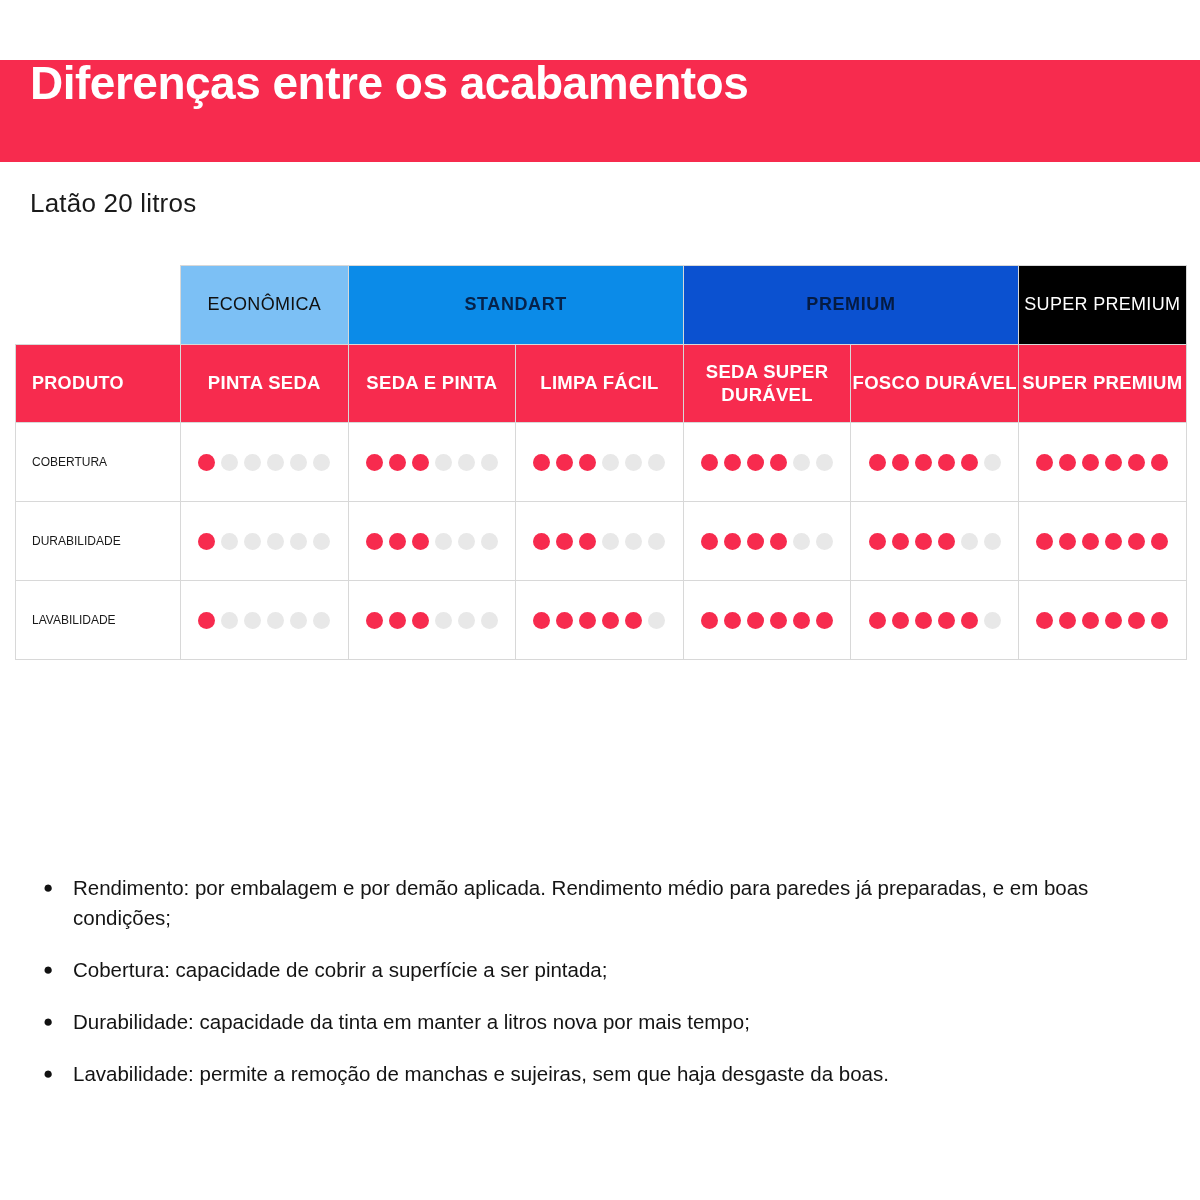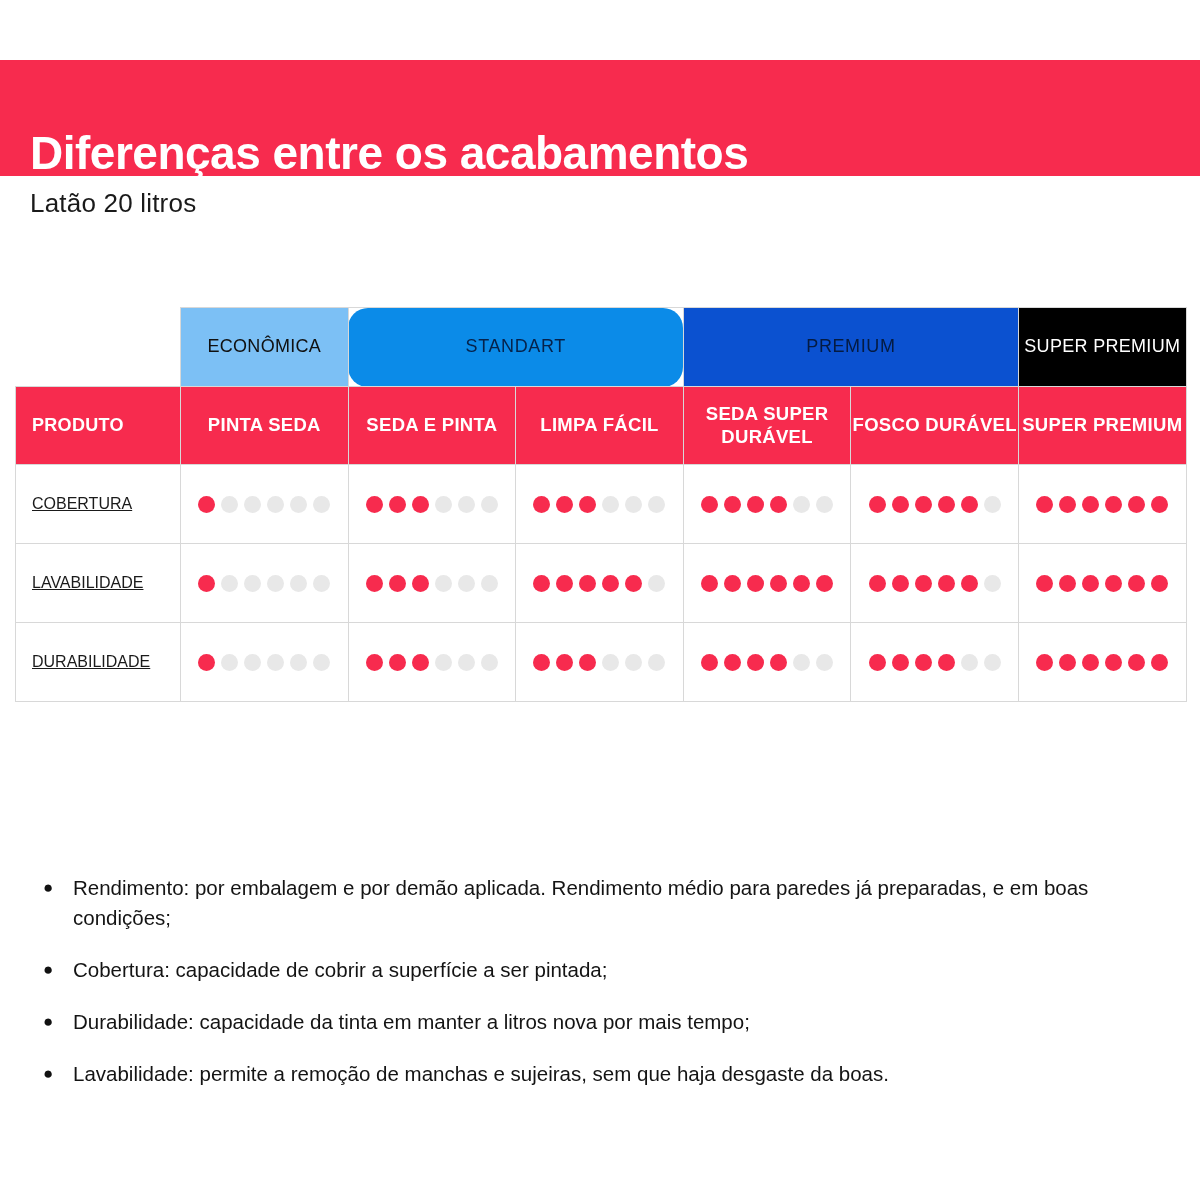--- a/index.html
+++ b/index.html
@@ -14,24 +14,24 @@
     color: #1a1a1a;
     overflow: hidden;
   }
 
   
   .title-banner {
     position: absolute;
     left: 0;
     top: 60px;
     width: 1200px;
-    height: 116px;
+    height: 102px;
     background: #F72B4E;
     display: flex;
-    align-items: flex-end;
+    align-items: flex-start;
   }
   .title-banner h1 {
     margin: 0;
     padding-left: 30px;
     font-size: 46px;
     font-weight: bold;
     color: #ffffff;
     letter-spacing: -0.5px;
     line-height: 1;
   }
@@ -44,21 +44,20 @@
     color: #1a1a1a;
     letter-spacing: 0.2px;
   }
 
   
   .table-wrap {
     position: absolute;
     left: 15px;
     top: 265px;
     width: 1171px;
-    margin-top: 42px;
   }
   table.cmp {
     border-collapse: collapse;
     table-layout: fixed;
     width: 1171px;
   }
   table.cmp col.c-label { width: 165px; }
   table.cmp col.c-prod  { width: 167.6px; }
 
   table.cmp td {
@@ -70,22 +69,22 @@
 
   
   .cat-row td { height: 78px; border: none; }
   .cat-blank { background: #ffffff; border: none !important; }
   .cat-cell {
     font-size: 18px;
     line-height: 1.18;
     padding: 4px 6px;
   }
   .cat-economica { background: #7CC0F5; color: #101010; font-weight: normal; letter-spacing: 0.3px; }
-  .cat-standart  { background: #0B8BE8; color: #06224a; font-weight: normal; letter-spacing: 0.6px; border-radius: 20px; }
-  .cat-premium   { background: #0B51D0; color: #051b42; font-weight: normal; letter-spacing: 0.6px; }
+  .cat-standart  { background: #0B8BE8; color: #06224a; font-weight: bold; letter-spacing: 0.6px; }
+  .cat-premium   { background: #0B51D0; color: #051b42; font-weight: bold; letter-spacing: 0.6px; }
   .cat-superpremium { background: #000000; color: #ffffff; font-weight: normal; letter-spacing: 0.3px; }
 
   
   .prod-row td {
     background: #F72B4E;
     color: #ffffff;
     font-weight: bold;
     font-size: 18.5px;
     height: 77px;
     line-height: 1.2;
@@ -127,22 +126,21 @@
   }
 
   
   .dot-row td {
     background: #ffffff;
     height: 78px;
   }
   .dot-row td.row-label {
     text-align: left;
     padding-left: 16px;
-    font-size: 16px;
-    text-decoration: underline;
+    font-size: 12px;
   }
   .dots {
     display: flex;
     justify-content: center;
     align-items: center;
     gap: 6px;
   }
   .dot {
     width: 17px;
     height: 17px;
@@ -274,131 +272,131 @@
               <span class="dot on" style="background: rgb(247, 43, 78);"></span>
               <span class="dot on" style="background: rgb(247, 43, 78);"></span>
               <span class="dot on" style="background: rgb(247, 43, 78);"></span>
               <span class="dot on" style="background: rgb(247, 43, 78);"></span>
               <span class="dot on" style="background: rgb(247, 43, 78);"></span>
               <span class="dot on" style="background: rgb(247, 43, 78);"></span>
             </div>
           </td>
         </tr>
         <tr class="dot-row">
-          <td class="row-label">LAVABILIDADE</td>
-          <td>
-            <div class="dots">
-              <span class="dot on" style="background: rgb(247, 43, 78);"></span>
-              <span class="dot" style="background: rgb(232, 232, 232);"></span>
-              <span class="dot" style="background: rgb(232, 232, 232);"></span>
-              <span class="dot" style="background: rgb(232, 232, 232);"></span>
-              <span class="dot" style="background: rgb(232, 232, 232);"></span>
-              <span class="dot" style="background: rgb(232, 232, 232);"></span>
-            </div>
-          </td>
-          <td>
-            <div class="dots">
-              <span class="dot on" style="background: rgb(247, 43, 78);"></span>
-              <span class="dot on" style="background: rgb(247, 43, 78);"></span>
-              <span class="dot on" style="background: rgb(247, 43, 78);"></span>
-              <span class="dot" style="background: rgb(232, 232, 232);"></span>
-              <span class="dot" style="background: rgb(232, 232, 232);"></span>
-              <span class="dot" style="background: rgb(232, 232, 232);"></span>
-            </div>
-          </td>
-          <td>
-            <div class="dots">
-              <span class="dot on" style="background: rgb(247, 43, 78);"></span>
-              <span class="dot on" style="background: rgb(247, 43, 78);"></span>
-              <span class="dot on" style="background: rgb(247, 43, 78);"></span>
-              <span class="dot on" style="background: rgb(247, 43, 78);"></span>
-              <span class="dot on" style="background: rgb(247, 43, 78);"></span>
-              <span class="dot" style="background: rgb(232, 232, 232);"></span>
-            </div>
-          </td>
-          <td>
-            <div class="dots">
-              <span class="dot on" style="background: rgb(247, 43, 78);"></span>
-              <span class="dot on" style="background: rgb(247, 43, 78);"></span>
-              <span class="dot on" style="background: rgb(247, 43, 78);"></span>
-              <span class="dot on" style="background: rgb(247, 43, 78);"></span>
-              <span class="dot on" style="background: rgb(247, 43, 78);"></span>
-              <span class="dot on" style="background: rgb(247, 43, 78);"></span>
-            </div>
-          </td>
-          <td>
-            <div class="dots">
-              <span class="dot on" style="background: rgb(247, 43, 78);"></span>
-              <span class="dot on" style="background: rgb(247, 43, 78);"></span>
-              <span class="dot on" style="background: rgb(247, 43, 78);"></span>
-              <span class="dot on" style="background: rgb(247, 43, 78);"></span>
-              <span class="dot on" style="background: rgb(247, 43, 78);"></span>
+          <td class="row-label">DURABILIDADE</td>
+          <td>
+            <div class="dots">
+              <span class="dot on" style="background: rgb(247, 43, 78);"></span>
+              <span class="dot" style="background: rgb(232, 232, 232);"></span>
+              <span class="dot" style="background: rgb(232, 232, 232);"></span>
+              <span class="dot" style="background: rgb(232, 232, 232);"></span>
+              <span class="dot" style="background: rgb(232, 232, 232);"></span>
+              <span class="dot" style="background: rgb(232, 232, 232);"></span>
+            </div>
+          </td>
+          <td>
+            <div class="dots">
+              <span class="dot on" style="background: rgb(247, 43, 78);"></span>
+              <span class="dot on" style="background: rgb(247, 43, 78);"></span>
+              <span class="dot on" style="background: rgb(247, 43, 78);"></span>
+              <span class="dot" style="background: rgb(232, 232, 232);"></span>
+              <span class="dot" style="background: rgb(232, 232, 232);"></span>
+              <span class="dot" style="background: rgb(232, 232, 232);"></span>
+            </div>
+          </td>
+          <td>
+            <div class="dots">
+              <span class="dot on" style="background: rgb(247, 43, 78);"></span>
+              <span class="dot on" style="background: rgb(247, 43, 78);"></span>
+              <span class="dot on" style="background: rgb(247, 43, 78);"></span>
+              <span class="dot" style="background: rgb(232, 232, 232);"></span>
+              <span class="dot" style="background: rgb(232, 232, 232);"></span>
+              <span class="dot" style="background: rgb(232, 232, 232);"></span>
+            </div>
+          </td>
+          <td>
+            <div class="dots">
+              <span class="dot on" style="background: rgb(247, 43, 78);"></span>
+              <span class="dot on" style="background: rgb(247, 43, 78);"></span>
+              <span class="dot on" style="background: rgb(247, 43, 78);"></span>
+              <span class="dot on" style="background: rgb(247, 43, 78);"></span>
+              <span class="dot" style="background: rgb(232, 232, 232);"></span>
+              <span class="dot" style="background: rgb(232, 232, 232);"></span>
+            </div>
+          </td>
+          <td>
+            <div class="dots">
+              <span class="dot on" style="background: rgb(247, 43, 78);"></span>
+              <span class="dot on" style="background: rgb(247, 43, 78);"></span>
+              <span class="dot on" style="background: rgb(247, 43, 78);"></span>
+              <span class="dot on" style="background: rgb(247, 43, 78);"></span>
+              <span class="dot" style="background: rgb(232, 232, 232);"></span>
               <span class="dot" style="background: rgb(232, 232, 232);"></span>
             </div>
           </td>
           <td>
             <div class="dots">
               <span class="dot on" style="background: rgb(247, 43, 78);"></span>
               <span class="dot on" style="background: rgb(247, 43, 78);"></span>
               <span class="dot on" style="background: rgb(247, 43, 78);"></span>
               <span class="dot on" style="background: rgb(247, 43, 78);"></span>
               <span class="dot on" style="background: rgb(247, 43, 78);"></span>
               <span class="dot on" style="background: rgb(247, 43, 78);"></span>
             </div>
           </td>
         </tr>
         <tr class="dot-row">
-          <td class="row-label">DURABILIDADE</td>
-          <td>
-            <div class="dots">
-              <span class="dot on" style="background: rgb(247, 43, 78);"></span>
-              <span class="dot" style="background: rgb(232, 232, 232);"></span>
-              <span class="dot" style="background: rgb(232, 232, 232);"></span>
-              <span class="dot" style="background: rgb(232, 232, 232);"></span>
-              <span class="dot" style="background: rgb(232, 232, 232);"></span>
-              <span class="dot" style="background: rgb(232, 232, 232);"></span>
-            </div>
-          </td>
-          <td>
-            <div class="dots">
-              <span class="dot on" style="background: rgb(247, 43, 78);"></span>
-              <span class="dot on" style="background: rgb(247, 43, 78);"></span>
-              <span class="dot on" style="background: rgb(247, 43, 78);"></span>
-              <span class="dot" style="background: rgb(232, 232, 232);"></span>
-              <span class="dot" style="background: rgb(232, 232, 232);"></span>
-              <span class="dot" style="background: rgb(232, 232, 232);"></span>
-            </div>
-          </td>
-          <td>
-            <div class="dots">
-              <span class="dot on" style="background: rgb(247, 43, 78);"></span>
-              <span class="dot on" style="background: rgb(247, 43, 78);"></span>
-              <span class="dot on" style="background: rgb(247, 43, 78);"></span>
-              <span class="dot" style="background: rgb(232, 232, 232);"></span>
-              <span class="dot" style="background: rgb(232, 232, 232);"></span>
-              <span class="dot" style="background: rgb(232, 232, 232);"></span>
-            </div>
-          </td>
-          <td>
-            <div class="dots">
-              <span class="dot on" style="background: rgb(247, 43, 78);"></span>
-              <span class="dot on" style="background: rgb(247, 43, 78);"></span>
-              <span class="dot on" style="background: rgb(247, 43, 78);"></span>
-              <span class="dot on" style="background: rgb(247, 43, 78);"></span>
-              <span class="dot" style="background: rgb(232, 232, 232);"></span>
-              <span class="dot" style="background: rgb(232, 232, 232);"></span>
-            </div>
-          </td>
-          <td>
-            <div class="dots">
-              <span class="dot on" style="background: rgb(247, 43, 78);"></span>
-              <span class="dot on" style="background: rgb(247, 43, 78);"></span>
-              <span class="dot on" style="background: rgb(247, 43, 78);"></span>
-              <span class="dot on" style="background: rgb(247, 43, 78);"></span>
-              <span class="dot" style="background: rgb(232, 232, 232);"></span>
+          <td class="row-label">LAVABILIDADE</td>
+          <td>
+            <div class="dots">
+              <span class="dot on" style="background: rgb(247, 43, 78);"></span>
+              <span class="dot" style="background: rgb(232, 232, 232);"></span>
+              <span class="dot" style="background: rgb(232, 232, 232);"></span>
+              <span class="dot" style="background: rgb(232, 232, 232);"></span>
+              <span class="dot" style="background: rgb(232, 232, 232);"></span>
+              <span class="dot" style="background: rgb(232, 232, 232);"></span>
+            </div>
+          </td>
+          <td>
+            <div class="dots">
+              <span class="dot on" style="background: rgb(247, 43, 78);"></span>
+              <span class="dot on" style="background: rgb(247, 43, 78);"></span>
+              <span class="dot on" style="background: rgb(247, 43, 78);"></span>
+              <span class="dot" style="background: rgb(232, 232, 232);"></span>
+              <span class="dot" style="background: rgb(232, 232, 232);"></span>
+              <span class="dot" style="background: rgb(232, 232, 232);"></span>
+            </div>
+          </td>
+          <td>
+            <div class="dots">
+              <span class="dot on" style="background: rgb(247, 43, 78);"></span>
+              <span class="dot on" style="background: rgb(247, 43, 78);"></span>
+              <span class="dot on" style="background: rgb(247, 43, 78);"></span>
+              <span class="dot on" style="background: rgb(247, 43, 78);"></span>
+              <span class="dot on" style="background: rgb(247, 43, 78);"></span>
+              <span class="dot" style="background: rgb(232, 232, 232);"></span>
+            </div>
+          </td>
+          <td>
+            <div class="dots">
+              <span class="dot on" style="background: rgb(247, 43, 78);"></span>
+              <span class="dot on" style="background: rgb(247, 43, 78);"></span>
+              <span class="dot on" style="background: rgb(247, 43, 78);"></span>
+              <span class="dot on" style="background: rgb(247, 43, 78);"></span>
+              <span class="dot on" style="background: rgb(247, 43, 78);"></span>
+              <span class="dot on" style="background: rgb(247, 43, 78);"></span>
+            </div>
+          </td>
+          <td>
+            <div class="dots">
+              <span class="dot on" style="background: rgb(247, 43, 78);"></span>
+              <span class="dot on" style="background: rgb(247, 43, 78);"></span>
+              <span class="dot on" style="background: rgb(247, 43, 78);"></span>
+              <span class="dot on" style="background: rgb(247, 43, 78);"></span>
+              <span class="dot on" style="background: rgb(247, 43, 78);"></span>
               <span class="dot" style="background: rgb(232, 232, 232);"></span>
             </div>
           </td>
           <td>
             <div class="dots">
               <span class="dot on" style="background: rgb(247, 43, 78);"></span>
               <span class="dot on" style="background: rgb(247, 43, 78);"></span>
               <span class="dot on" style="background: rgb(247, 43, 78);"></span>
               <span class="dot on" style="background: rgb(247, 43, 78);"></span>
               <span class="dot on" style="background: rgb(247, 43, 78);"></span>

